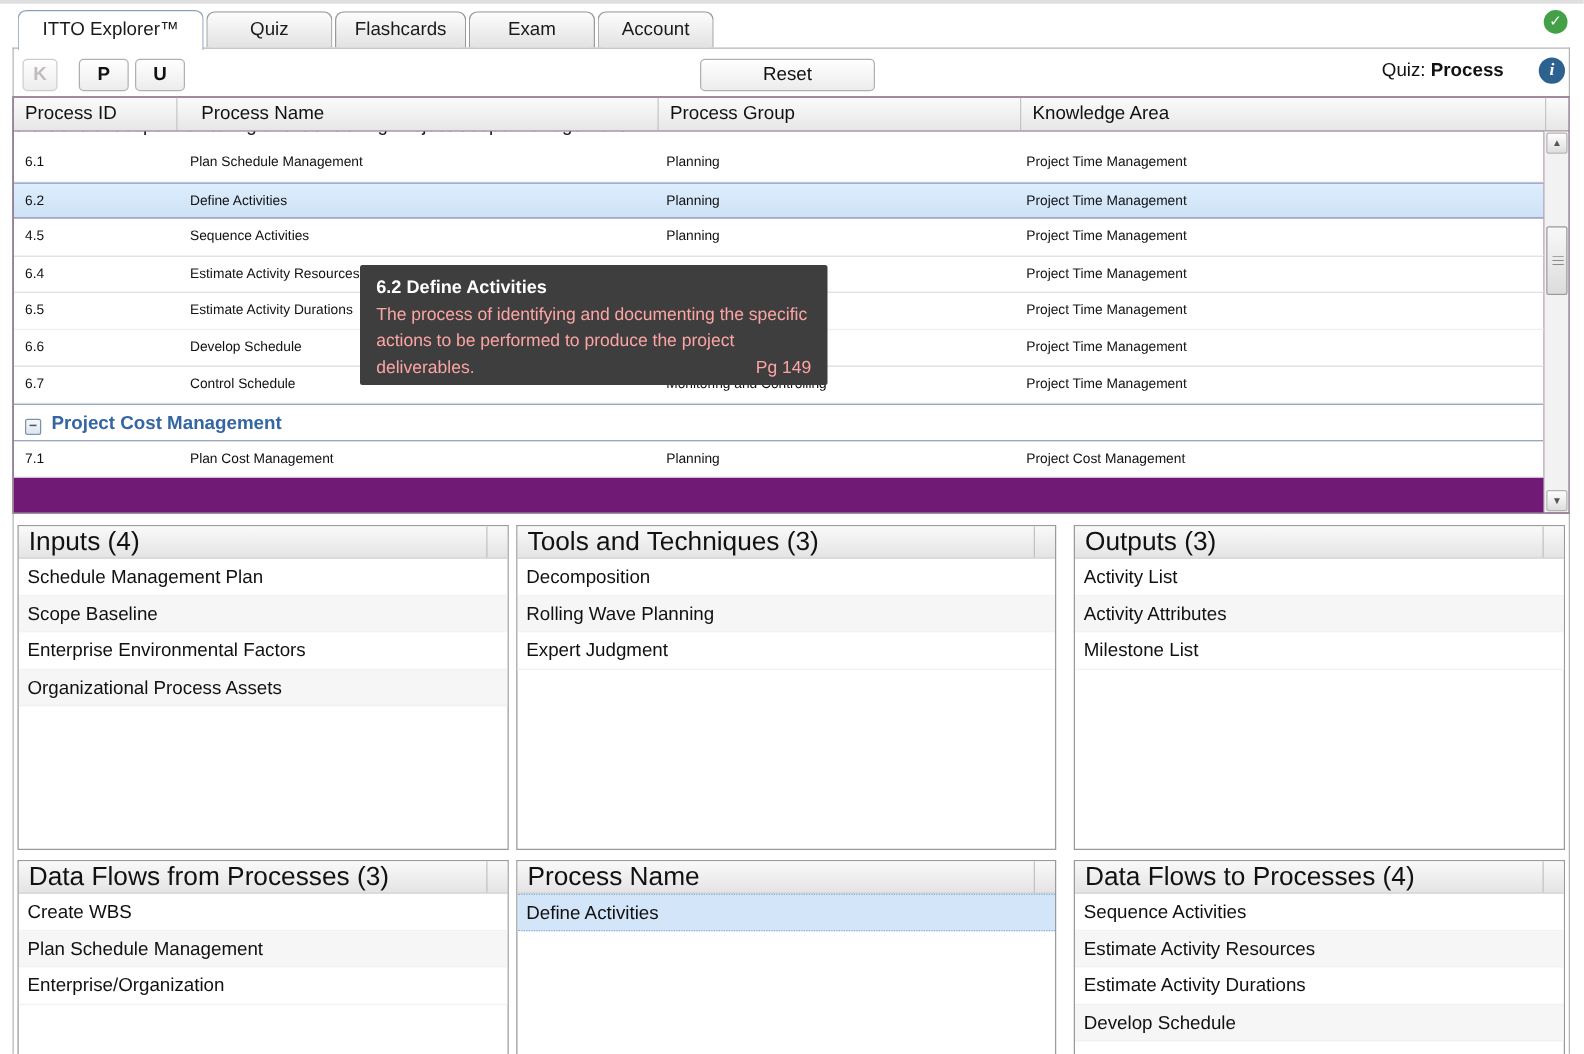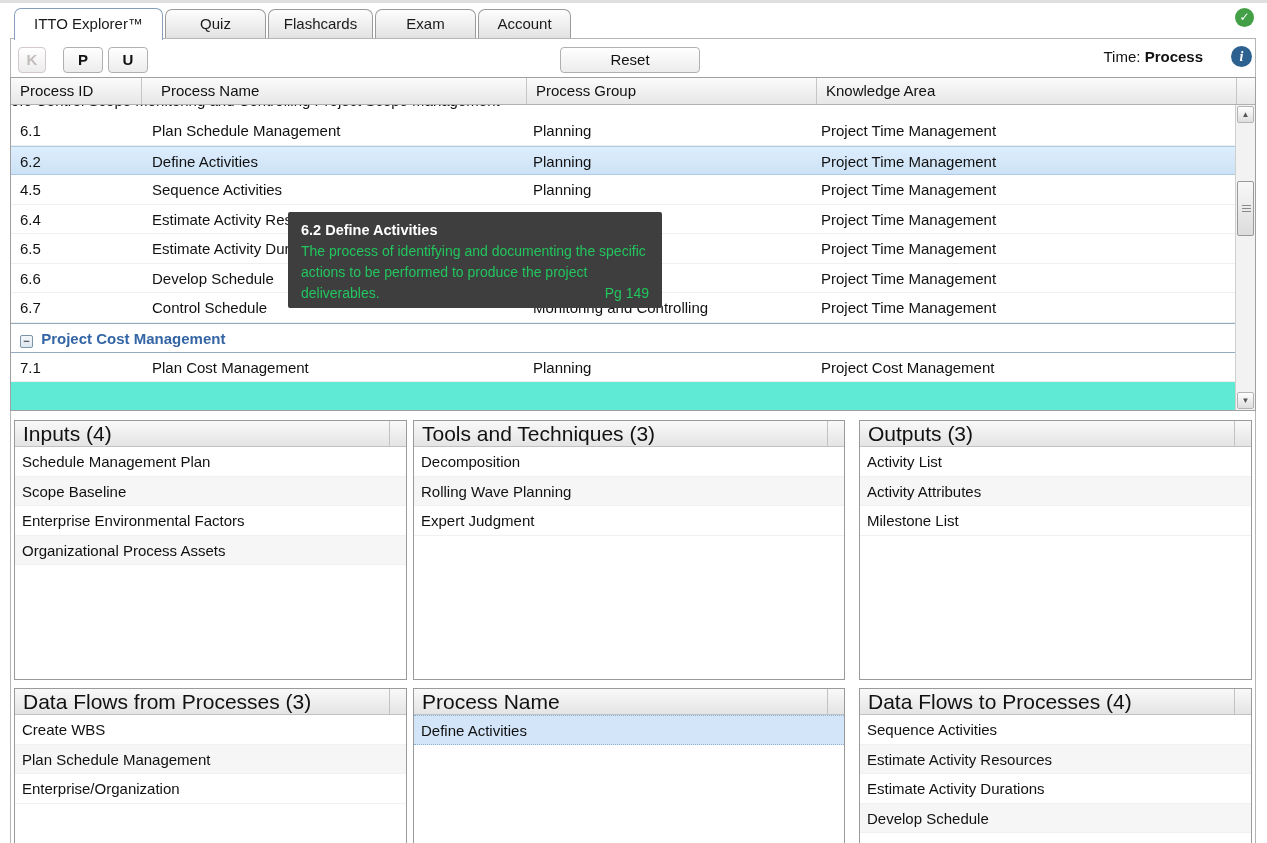--- a/index.html
+++ b/index.html
@@ -31,29 +31,29 @@
   #btn-u { left:108px; width:40px; }
   #btn-reset { left:560px; width:140px; font-weight:normal; }
   .mode-wrap { position:absolute; top:48px; right:64px; font-size:15px; z-index:3; }
   .mode-wrap b { font-weight:bold; }
   .info-icon { position:absolute; top:46px; left:1231px; width:21px; height:21px; border-radius:50%;
     background:#2d618f; color:#fff; text-align:center; line-height:21px; z-index:3;
     font-family:"Liberation Serif","DejaVu Serif",serif; font-weight:bold; font-size:14px; font-style:italic; }
 
   
   .ptable { position:absolute; left:10px; top:77px; width:1246px; height:334px;
-    border:1px solid #a0a0a0; background:#5eead4; z-index:2; overflow:hidden; }
+    border:1px solid #a0a0a0; background:#701a75; z-index:2; overflow:hidden; }
   .thead { position:relative; height:27px; background:linear-gradient(#fbfbfb,#e7e7e7);
     border-bottom:1px solid #b0b0b0; font-size:15px; display:flex; }
   .th { line-height:26px; padding-left:9px; border-right:1px solid #c6c6c6; overflow:hidden; white-space:nowrap; }
   .th.c-id { width:131px; } .th.c-name { width:385px; padding-left:19px; }
   .th.c-group { width:290px; } .th.c-area { flex:1; }
   .th.c-spacer { width:18px; border-right:none; }
   .tbody { position:absolute; left:0; top:27px; right:20px; bottom:0; overflow:hidden; }
-  .trow { position:relative; height:29.5px; font-size:15px; line-height:29px;
+  .trow { position:relative; height:29.5px; font-size:11px; line-height:29px;
     border-bottom:1px solid #efefef; white-space:nowrap; background:#fff; }
   .trow .cell { position:absolute; top:0; height:100%; overflow:hidden; }
   .cell.c-id { left:9px; width:120px; }
   .cell.c-name { left:141px; width:373px; }
   .cell.c-group { left:522px; width:282px; }
   .cell.c-area { left:810px; right:2px; }
   .trow.selected { background:linear-gradient(#ddeefd,#cde2f6);
     border-top:1px solid #aecbe6; border-bottom:1px solid #aecbe6; height:29.5px; }
   .tgroup { position:relative; height:30px; line-height:29px; font-size:15px; background:#fff;
     border-top:1px solid #93aabf; border-bottom:1px solid #93aabf; white-space:nowrap; }
@@ -72,21 +72,21 @@
   .sb-up { top:1px; } .sb-down { bottom:1px; }
   .sb-thumb { position:absolute; left:1px; top:76px; width:17px; height:55px; border:1px solid #9a9a9a; border-radius:2px;
     background:linear-gradient(#f8f8f8,#dcdcdc); }
   .sb-grip { position:absolute; left:4px; top:23px; width:9px; height:8px;
     background:repeating-linear-gradient(to bottom,#8a8a8a 0 1px,transparent 1px 3px); }
 
   
   .tooltip { position:absolute; left:277px; top:212px; width:374px; height:96px; background:#3e3e3e;
     border-radius:2px; color:#fff; padding:8px 13px 6px 13px; z-index:10;margin-left:11px; }
   .tt-title { font-size:14.5px; font-weight:bold; line-height:21px; }
-  .tt-body { font-size:14px; line-height:21px; color:#22c55e; }
+  .tt-body { font-size:14px; line-height:21px; color:#fca5a5; }
   .tt-pg { float:right; }
 
   
   .panel { position:absolute; border:1px solid #9a9a9a; background:#fff; z-index:2; overflow:hidden; }
   .p-head { position:relative; height:26px; background:linear-gradient(#f9f9f9,#e4e4e4);
     border-bottom:1px solid #c2c2c2; font-size:21px; line-height:25px; padding-left:8px; white-space:nowrap; }
   .p-head::after { content:""; position:absolute; right:0; top:0; width:16px; height:100%;
     border-left:1px solid #c2c2c2; }
   .p-body { position:absolute; left:0; right:0; top:26px; bottom:0; }
   .p-item { height:29.5px; line-height:29px; font-size:15px; padding-left:7px;
@@ -111,21 +111,21 @@
 <div class="tab" style="left:375px;width:101px;">Exam</div>
 <div class="tab" style="left:478px;width:93px;">Account</div>
 <div class="status-icon">✓</div>
 
 <div class="frame"></div>
 
 <div class="tb-btn disabled" id="btn-k">K</div>
 <div class="tb-btn" id="btn-p">P</div>
 <div class="tb-btn" id="btn-u">U</div>
 <div class="tb-btn" id="btn-reset">Reset</div>
-<div class="mode-wrap"><span>Time:</span>&nbsp;<b>Process</b></div>
+<div class="mode-wrap"><span>Quiz:</span>&nbsp;<b>Process</b></div>
 <div class="info-icon">i</div>
 
 <div class="ptable">
   <div class="thead">
     <div class="th c-id">Process ID</div>
     <div class="th c-name">Process Name</div>
     <div class="th c-group">Process Group</div>
     <div class="th c-area">Knowledge Area</div>
     <div class="th c-spacer"></div>
   </div>

